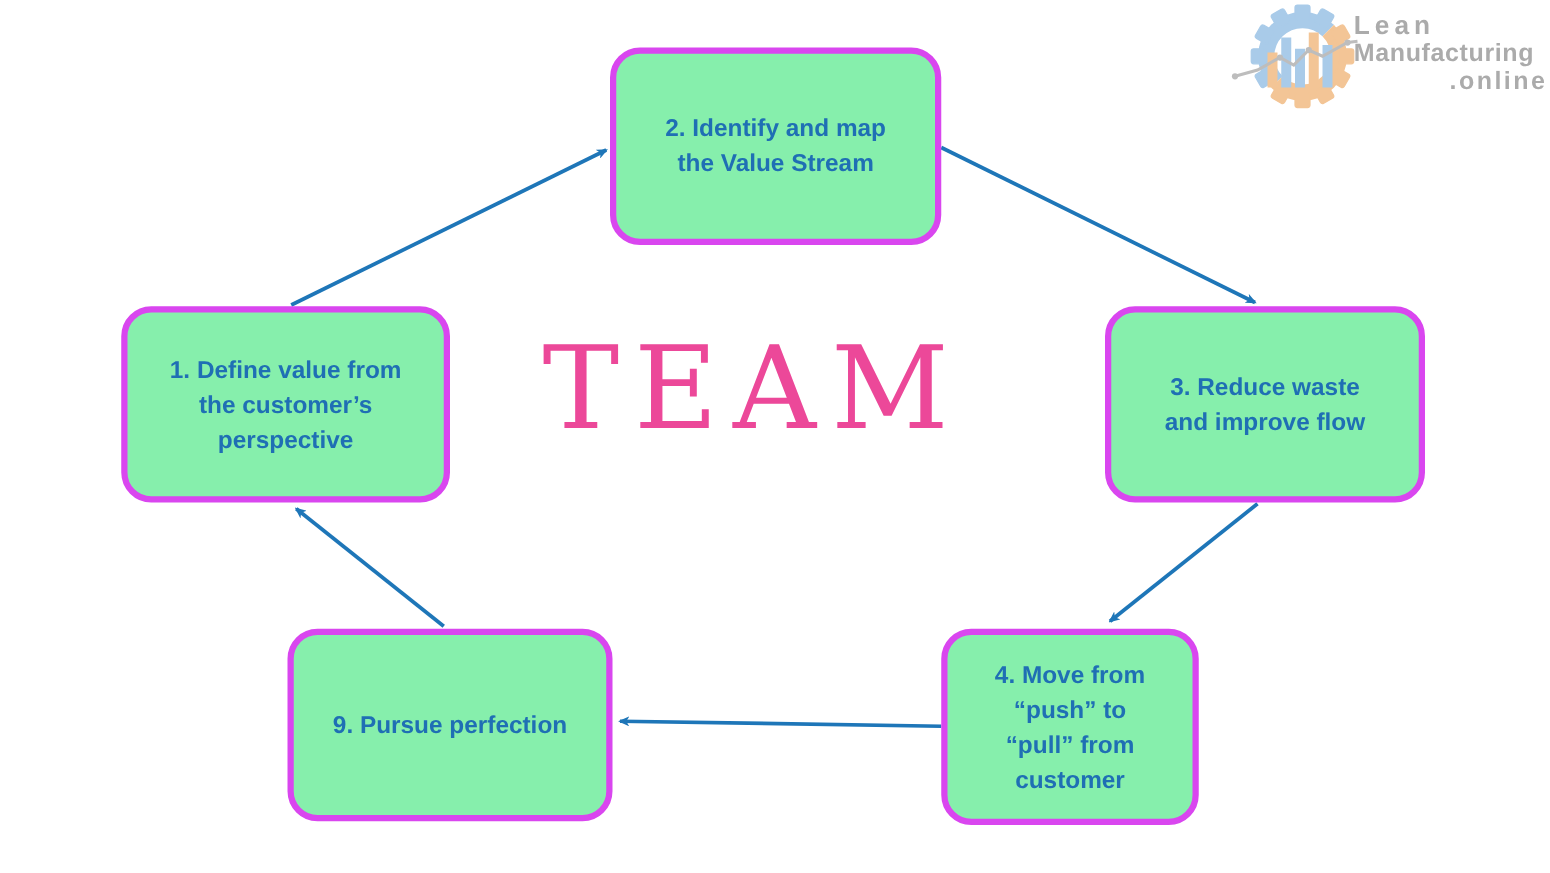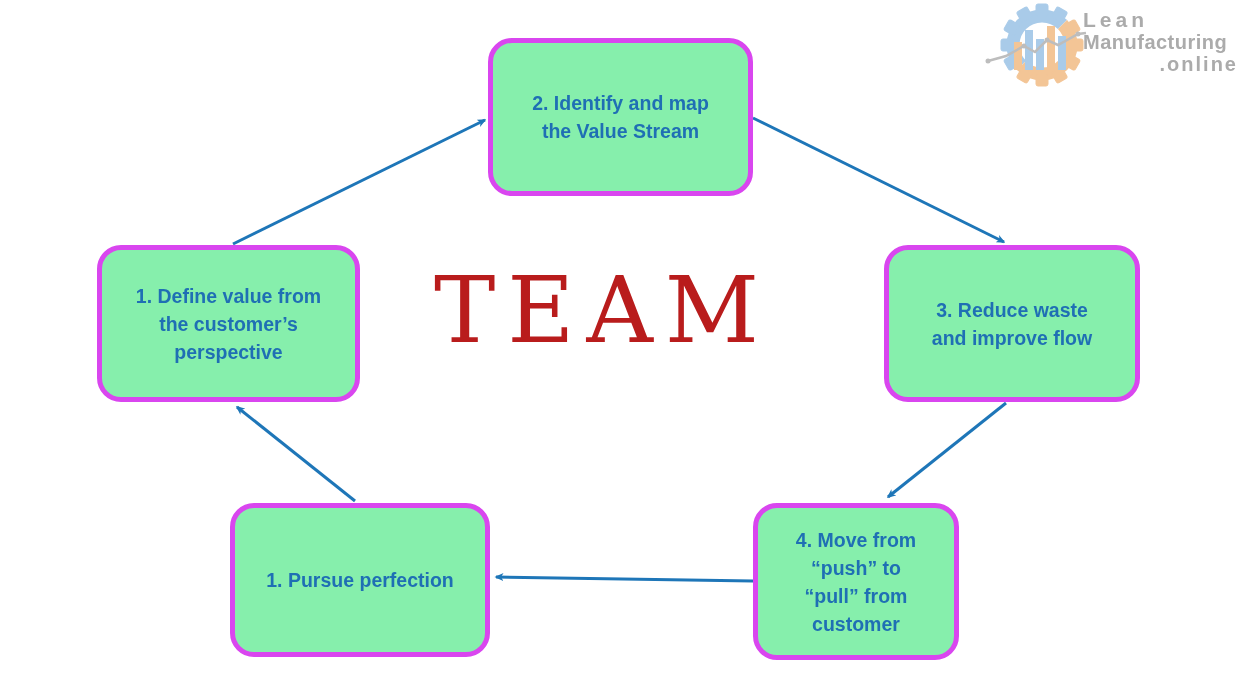--- a/index.html
+++ b/index.html
@@ -36,21 +36,21 @@
   .box-5 { left: 230px; top: 503px; width: 260px; height: 154px; }
 
   .team-title {
     position: absolute;
     left: 400px; top: 265px; width: 405px;
     text-align: center;
     font-family: "DejaVu Serif", serif;
     font-size: 92px;
     font-weight: 500;
     letter-spacing: 12px;
-    color: #b91c1c;
+    color: #ec4899;
     line-height: 1;
     white-space: nowrap;
   }
 
   .logo {
     position: absolute;
     left: 980px; top: 0; width: 260px; height: 90px;
   }
 </style>
 </head>
@@ -79,21 +79,21 @@
   <div class="step-box box-2">
     <span>2. Identify and map the Value Stream</span>
   </div>
   <div class="step-box box-3">
     <span>3. Reduce waste and improve flow</span>
   </div>
   <div class="step-box box-4">
     <span>4. Move from “push” to “pull” from customer</span>
   </div>
   <div class="step-box box-5">
-    <span>1. Pursue perfection</span>
+    <span>9. Pursue perfection</span>
   </div>
 
   <div class="team-title">TEAM</div>
 
   <svg class="logo" viewBox="0 0 260 90">
     <defs>
       <clipPath id="clip-blue">
           <polygon points="-200,-200 307,-200 -200,307"></polygon>
         </clipPath>
       <clipPath id="clip-orange">

